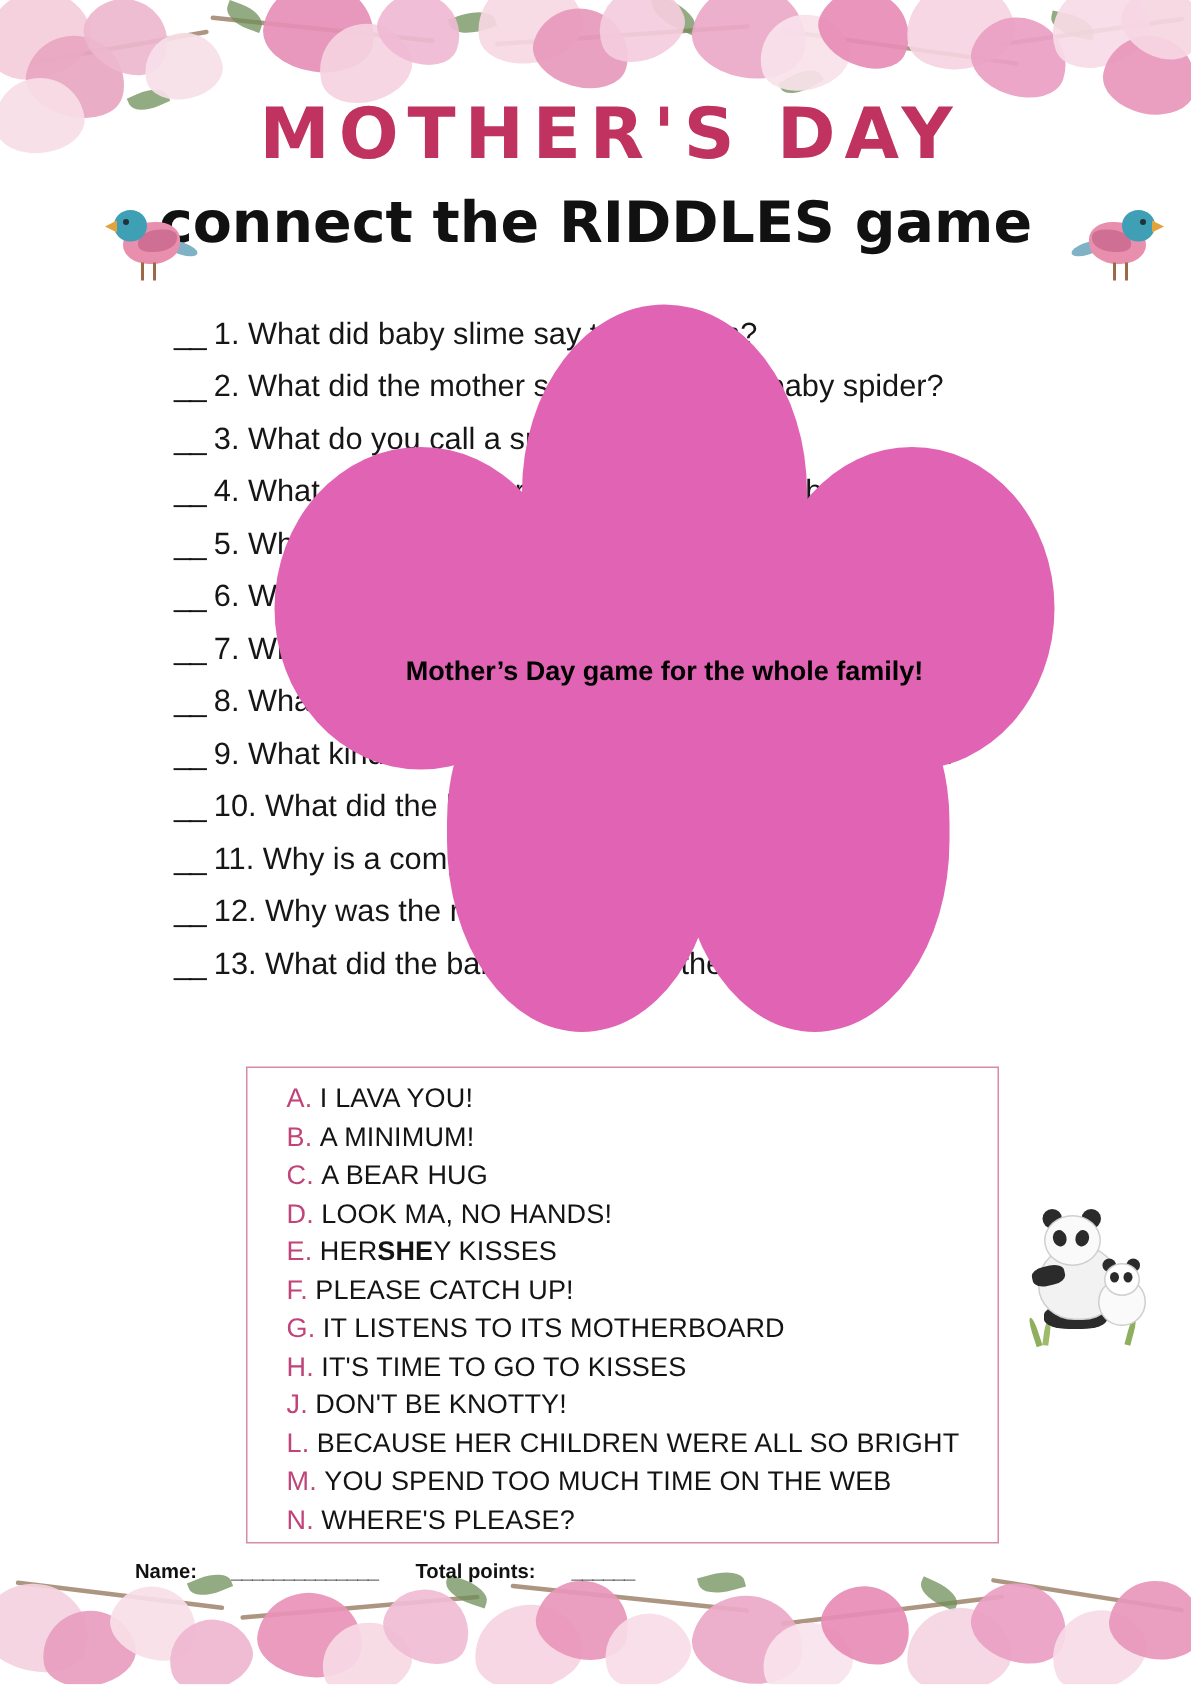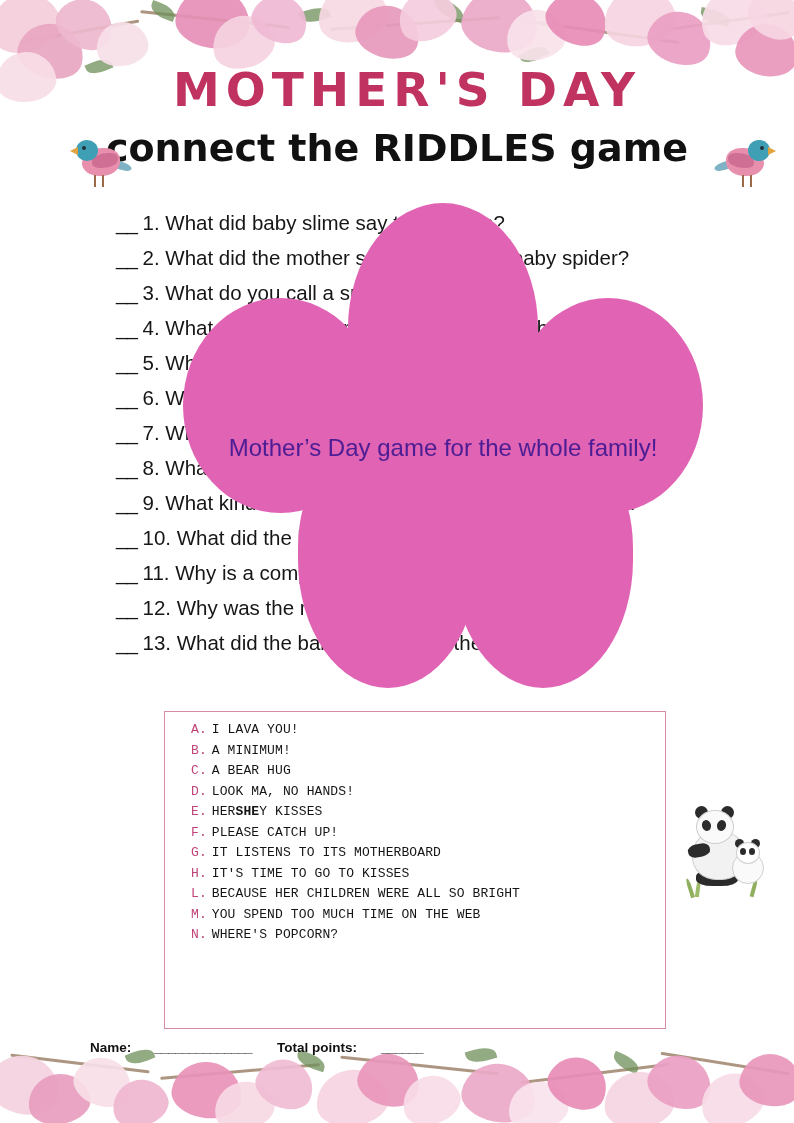--- a/index.html
+++ b/index.html
@@ -220,47 +220,46 @@
     top: 203px;
     width: 520px;
     height: 490px;
     display: flex;
     align-items: center;
     justify-content: center;
     text-align: center;
   }
   .sticker-text span {
     display: block;
-    color: #4c1d95;
-    font-weight: normal;
-    font-size: 24px;
+    color: #000000;
+    font-weight: bold;
+    font-size: 18px;
     line-height: 1.55;
     text-shadow: 0 0 1px rgba(0,0,0,0.05);
   }
 
   
   .answers {
     position: absolute;
     left: 164px;
     top: 711px;
     width: 502px;
     height: 318px;
     border: 1.5px solid #d98aa8;
     box-sizing: border-box;
     background: rgba(255,255,255,0.95);
     padding: 11px 0 0 0;
   }
   .answer {
-    font-size: 13px;
+    font-size: 18px;
     color: #141414;
     line-height: 1.0;
     margin-bottom: 7.5px;
     padding-left: 26px;
     letter-spacing: 0.1px;
-    font-family: Liberation Mono, monospace;
   }
   .answer .lbl {
     color: #c0447a;
     margin-right: 5px;
   }
   .answer b { font-weight: bold; }
 
   
   .panda {
     position: absolute;
@@ -515,27 +514,30 @@
     <div class="answer">
       <span class="lbl">F.</span><span>PLEASE CATCH UP!</span>
     </div>
     <div class="answer">
       <span class="lbl">G.</span><span>IT LISTENS TO ITS MOTHERBOARD</span>
     </div>
     <div class="answer">
       <span class="lbl">H.</span><span>IT'S TIME TO GO TO KISSES</span>
     </div>
     <div class="answer">
+      <span class="lbl">J.</span><span>DON'T BE KNOTTY!</span>
+    </div>
+    <div class="answer">
       <span class="lbl">L.</span><span>BECAUSE HER CHILDREN WERE ALL SO BRIGHT</span>
     </div>
     <div class="answer">
       <span class="lbl">M.</span><span>YOU SPEND TOO MUCH TIME ON THE WEB</span>
     </div>
     <div class="answer">
-      <span class="lbl">N.</span><span>WHERE'S POPCORN?</span>
+      <span class="lbl">N.</span><span>WHERE'S PLEASE?</span>
     </div>
   </div>
 
   <div class="panda">
     <div class="grass1"></div>
       <div class="grass2"></div>
       <div class="grass3"></div>
     <div class="leg"></div>
     <div class="mbody"></div>
     <div class="ear1"></div>

